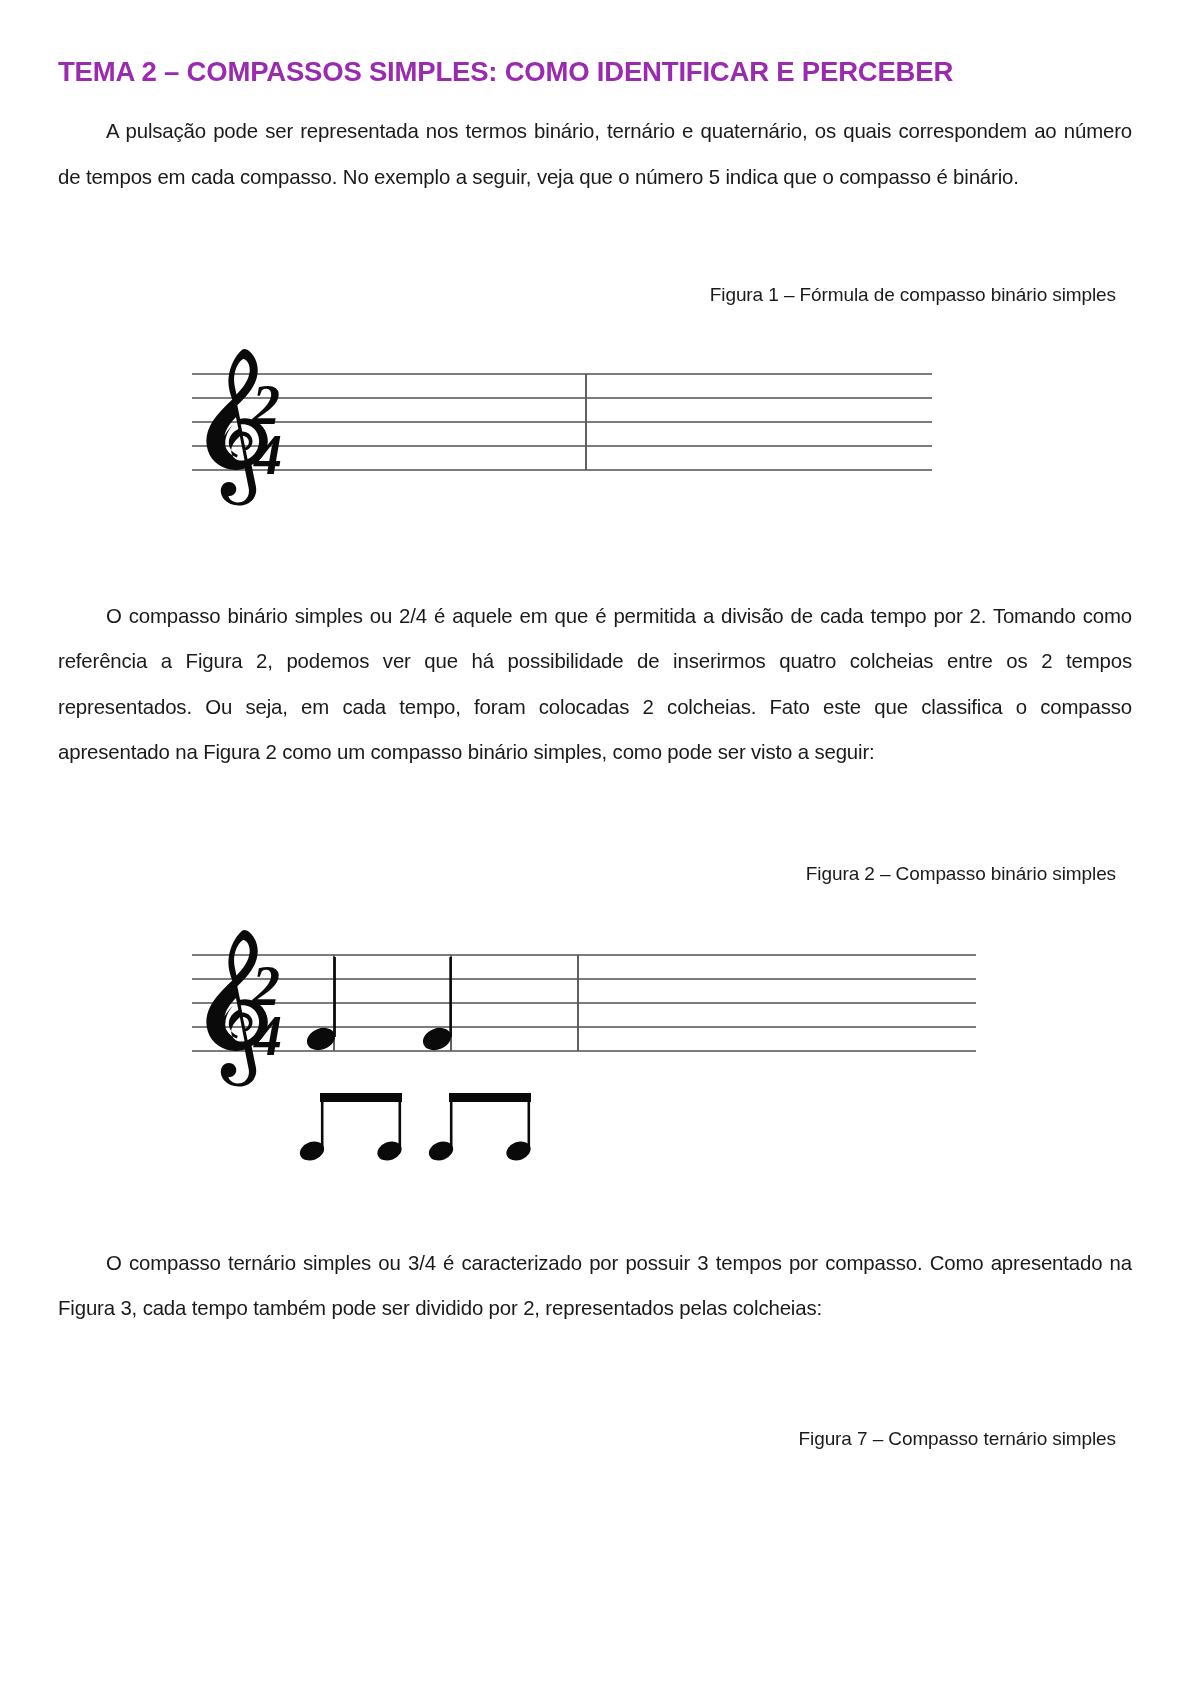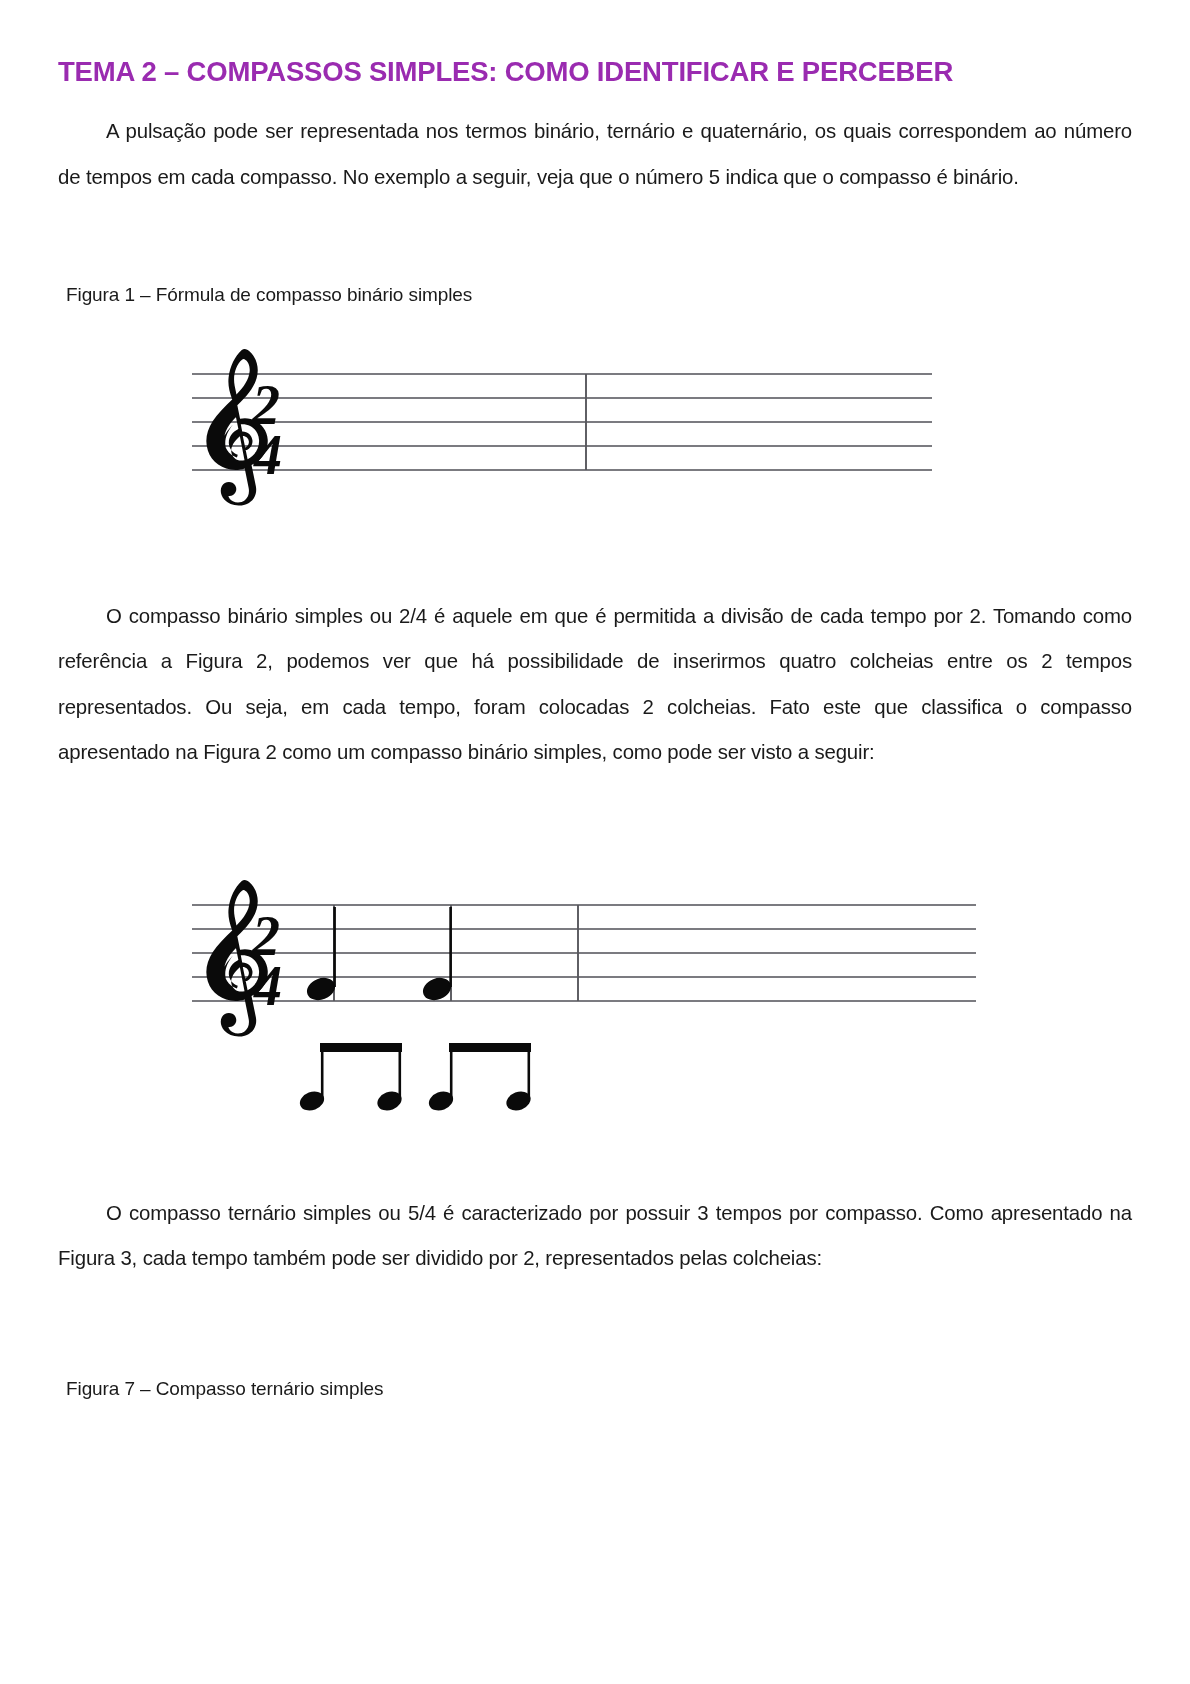--- a/index.html
+++ b/index.html
@@ -36,23 +36,23 @@
     margin: 0;
     font-size: 20.4px;
     line-height: 2.22;
     text-align: justify;
     text-indent: 48px;
     color: #1a1a1a;
     letter-spacing: -0.15px;
   }
   .par-gap-1 { margin-top: 20px; }
   .fig-caption {
-    margin: 8px;
+    margin: 16px;
     font-size: 19px;
-    text-align: left;
+    text-align: right;
     color: #1a1a1a;
     letter-spacing: -0.1px;
   }
   .fig-block { width: 100%; }
   .fig1-wrap { margin-top: 84px; }
   .fig1-art  { margin-top: 26px; margin-left: 128px; }
   .par2-wrap { margin-top: 62px; }
   .fig2-wrap { margin-top: 88px; }
   .fig2-art  { margin-top: 28px; margin-left: 128px; }
   .par3-wrap { margin-top: 58px; }
@@ -118,20 +118,21 @@
           <text x="80" y="92" font-family="'Liberation Serif', serif" font-size="56" font-weight="bold" font-style="italic" text-anchor="middle">2</text>
           <text x="82" y="142" font-family="'Liberation Serif', serif" font-size="56" font-weight="bold" font-style="italic" text-anchor="middle">4</text>
         </g>
       </svg>
     </div>
   </div>
 
   <p class="body-par par2-wrap">O compasso binário simples ou 2/4 é aquele em que é permitida a divisão de cada tempo por 2. Tomando como referência a Figura 2, podemos ver que há possibilidade de inserirmos quatro colcheias entre os 2 tempos representados. Ou seja, em cada tempo, foram colocadas 2 colcheias. Fato este que classifica o compasso apresentado na Figura 2 como um compasso binário simples, como pode ser visto a seguir:</p>
 
   <div class="fig-block fig2-wrap">
+    <p class="fig-caption">Figura 2 – Compasso binário simples</p>
 
     <div class="fig2-art">
       <svg width="800" height="270" viewBox="0 0 800 270">
         <g>
           <line class="staffline" x1="6" y1="42" x2="790" y2="42"></line>
           <line class="staffline" x1="6" y1="66" x2="790" y2="66"></line>
           <line class="staffline" x1="6" y1="90" x2="790" y2="90"></line>
           <line class="staffline" x1="6" y1="114" x2="790" y2="114"></line>
           <line class="staffline" x1="6" y1="138" x2="790" y2="138"></line>
         </g>
@@ -192,19 +193,19 @@
           <rect x="263" y="180" width="82" height="9"></rect>
           <line class="stem" x1="265.2" y1="184" x2="265.2" y2="236"></line>
           <line class="stem" x1="342.8" y1="184" x2="342.8" y2="236"></line>
           <ellipse cx="255" cy="238" rx="12.5" ry="9" transform="rotate(-21 255 238)"></ellipse>
           <ellipse cx="332.5" cy="238" rx="12.5" ry="9" transform="rotate(-21 332.5 238)"></ellipse>
         </g>
       </svg>
     </div>
   </div>
 
-  <p class="body-par par3-wrap">O compasso ternário simples ou 5/4 é caracterizado por possuir 3 tempos por compasso. Como apresentado na Figura 3, cada tempo também pode ser dividido por 2, representados pelas colcheias:</p>
+  <p class="body-par par3-wrap">O compasso ternário simples ou 3/4 é caracterizado por possuir 3 tempos por compasso. Como apresentado na Figura 3, cada tempo também pode ser dividido por 2, representados pelas colcheias:</p>
 
   <div class="fig-block fig3-wrap">
     <p class="fig-caption">Figura 7 – Compasso ternário simples</p>
   </div>
 
 </div>
 
 </body></html>

